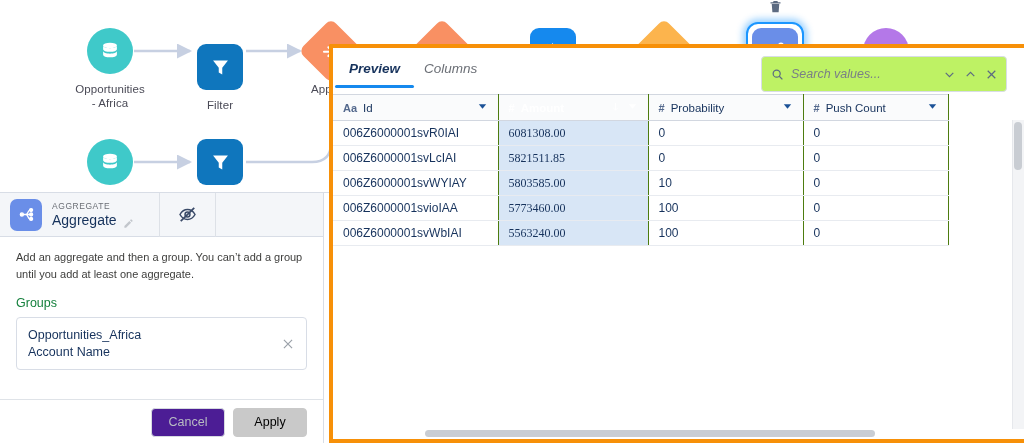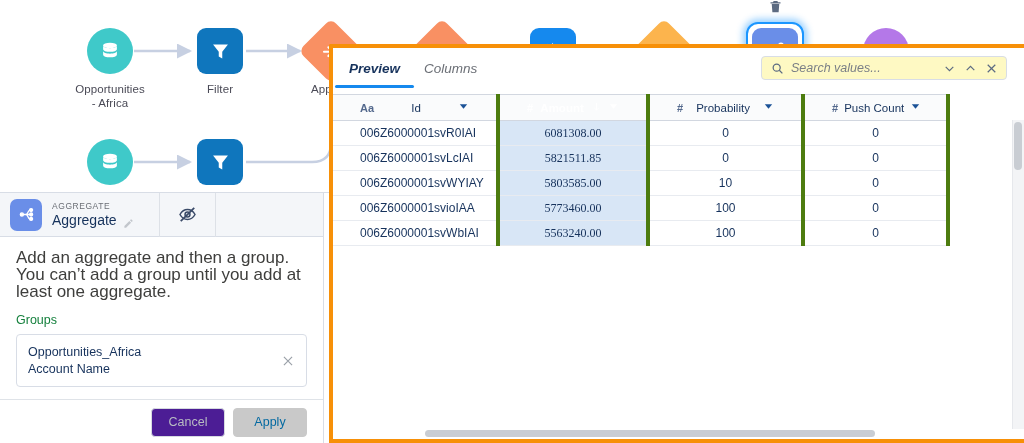--- a/index.html
+++ b/index.html
@@ -71,41 +71,41 @@
   .cfg-name-row { display: flex; align-items: center; gap: 6px; }
   .cfg-name { font-size: 14px; color: #16325c; line-height: 17px; }
   .pencil { width: 11px; height: 11px; opacity: .55; }
   .cfg-eye {
     width: 56px; height: 44px; display: flex; align-items: center; justify-content: center;
     border-left: 1px solid #dde1e7;
   }
   .cfg-spacer { flex: 1; height: 44px; border-left: 1px solid #dde1e7; }
 
   .cfg-body { flex: 1; padding: 12px 16px 0 16px; overflow: hidden; }
-  .cfg-help { font-size: 17px; color: #3e3e3c; line-height: 17px; }
+  .cfg-help { font-size: 11px; color: #3e3e3c; line-height: 17px; }
   .cfg-section-label { font-size: 12.5px; color: #15803d; margin-top: 13px; margin-bottom: 7px; }
   .group-card {
     border: 1px solid #d8dde6; border-radius: 4px; background: #fff;
     padding: 9px 11px; display: flex; align-items: flex-start; gap: 6px;
     min-height: 53px;
   }
   .group-text { flex: 1; font-size: 12.5px; color: #16325c; line-height: 16.5px; }
   .group-x { width: 14px; height: 14px; flex: none; margin-top: 10px; }
 
   .cfg-footer {
     height: 45px; border-top: 1px solid #dfe3e8; background: #fff;
     display: flex; align-items: center; justify-content: flex-end; gap: 8px;
     padding: 0 16px 0 0;
   }
   .btn {
     height: 29px; min-width: 74px; border-radius: 4px; font-size: 12.5px;
     display: flex; align-items: center; justify-content: center;
   }
   .btn-cancel { border: 1px solid #d6dae0; background: #4c1d95; color: #b8bcc2; }
-  .btn-apply { background: #c9c9c9; color: #0369a1; border: 1px solid #c9c9c9; }
+  .btn-apply { background: #c9c9c9; color: #000000; border: 1px solid #c9c9c9; }
 
   
   .preview-wrap {
     position: absolute; left: 329px; top: 44px; width: 695px; height: 399px;
     border: 4px solid #f79008; border-right: none; background: #fff;
     border-top-left-radius: 2px;
   }
   .preview-inner { position: absolute; inset: 0; background: #fff; display: flex; flex-direction: column; overflow: hidden; }
 
   .pv-topbar { height: 46px; display: flex; align-items: flex-start; position: relative; flex: none; font-style: italic; }
@@ -113,34 +113,34 @@
   .pv-tab {
     height: 40px; display: flex; align-items: center; font-size: 13.5px;
     color: #6b6f76; padding: 0 2px; position: relative;
   }
   .pv-tab.active { color: #16325c; font-weight: bold; }
   .pv-tab.active::after {
     content: ""; position: absolute; left: -12px; right: -12px; bottom: 0;
     height: 3px; background: #1589ee; border-radius: 2px;
   }
   .pv-search {
-    position: absolute; right: 17px; top: 8px; width: 246px; height: 24px;
-    border: 1px solid #d8dde6; border-radius: 4px; background: #fef9c3;
+    position: absolute; right: 17px; top: 8px; width: 246px; height: 36px;
+    border: 1px solid #d8dde6; border-radius: 4px; background: #bef264;
     display: flex; align-items: center; padding: 0 8px; gap: 7px;
   }
   .pv-search-text { flex: 1; font-size: 12.5px; color: #7a7f86; }
   .pv-search-ico { width: 14px; height: 14px; flex: none; display:flex; align-items:center; justify-content:center; }
 
   
   .tbl-area { flex: 1; position: relative; overflow: hidden; background: #fff; }
   table.grid { border-collapse: collapse; table-layout: fixed; width: 615px; }
   table.grid th, table.grid td {
-    border-right: 4px solid #4d7c0f; border-bottom: 1px solid #e8ebf0;
-    font-size: 12px; text-align: center; color: #16325c;
-    padding: 0 27px; height: 25px; white-space: nowrap; overflow: hidden;
+    border-right: 1px solid #4d7c0f; border-bottom: 1px solid #e8ebf0;
+    font-size: 12px; text-align: left; color: #16325c;
+    padding: 0 10px; height: 25px; white-space: nowrap; overflow: hidden;
   }
   table.grid th {
     height: 26px; background: #fafbfc; color: #16325c; font-weight: normal;
     border-bottom: 1px solid #d2d7e0; border-top: 1px solid #d2d7e0;
     vertical-align: middle;
   }
   th .th-in { display: flex; align-items: center; gap: 6px; height: 100%; }
   th .th-label { flex: 1; font-size: 11.5px; }
   th.sel { background: #0d77d4; color: #ffffff; border-right-color: #0d77d4; }
   th.sel .th-label { color: #fff; font-weight: bold; }
@@ -199,21 +199,21 @@
           <svg width="22" height="22" viewBox="0 0 24 24" fill="#fff">
               <ellipse cx="12" cy="6" rx="7.5" ry="2.9"></ellipse>
               <path d="M4.5 6v4c0 1.6 3.4 2.9 7.5 2.9s7.5-1.3 7.5-2.9V6c0 1.6-3.4 2.9-7.5 2.9S4.5 7.6 4.5 6z"></path>
               <path d="M4.5 12v4c0 1.6 3.4 2.9 7.5 2.9s7.5-1.3 7.5-2.9v-4c0 1.6-3.4 2.9-7.5 2.9S4.5 13.6 4.5 12z"></path>
             </svg>
         </span>
       </div>
       <div class="node-label"><span>Opportunities</span><br><span>- Africa</span></div>
     </div>
 
-    <div class="node" style="left:165px; top:28px;">
+    <div class="node" style="left:165px; top:44px;">
       <div class="node-shape shape-square" style="background:#0f76bd">
         <span class="glyph"><svg width="21" height="21" viewBox="0 0 24 24" fill="#fff">
               <path d="M3.5 4h17L14 12.2V20l-4-2.3v-5.5z"></path>
             </svg></span>
       </div>
       <div class="node-label">Filter</div>
     </div>
 
     <div class="node" style="left:276px; top:28px;">
       <div class="node-shape shape-diamond" style="background:#f99063">

